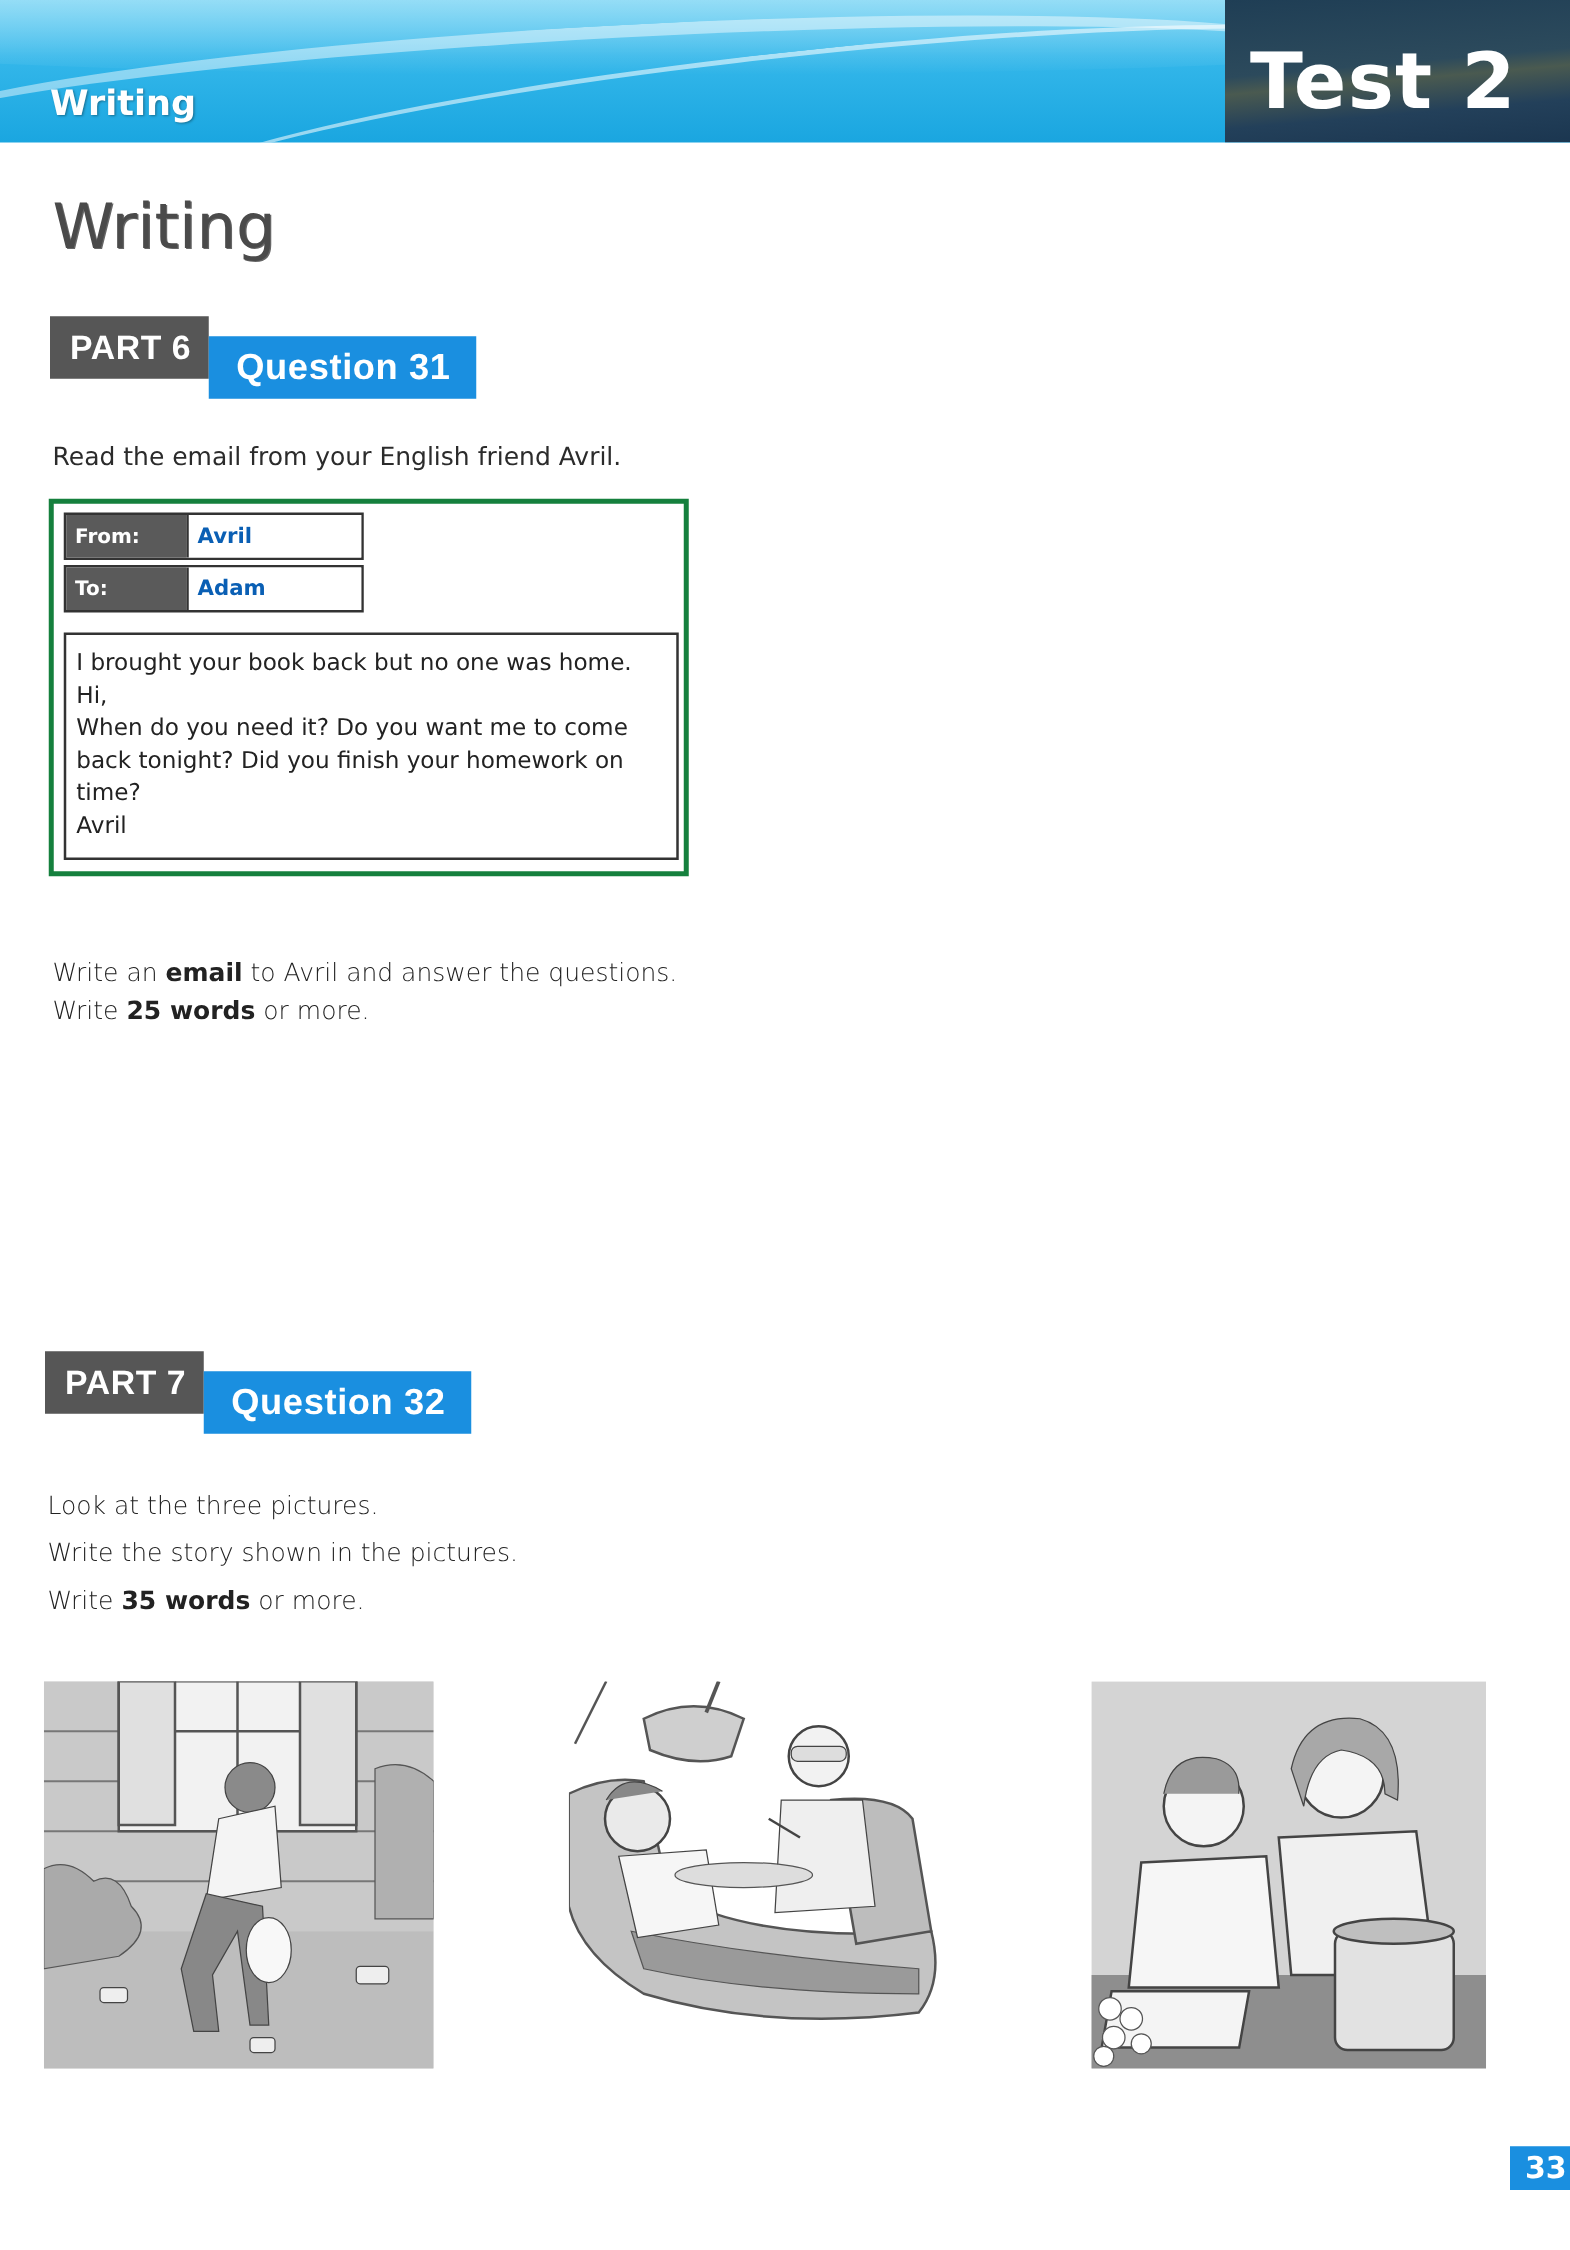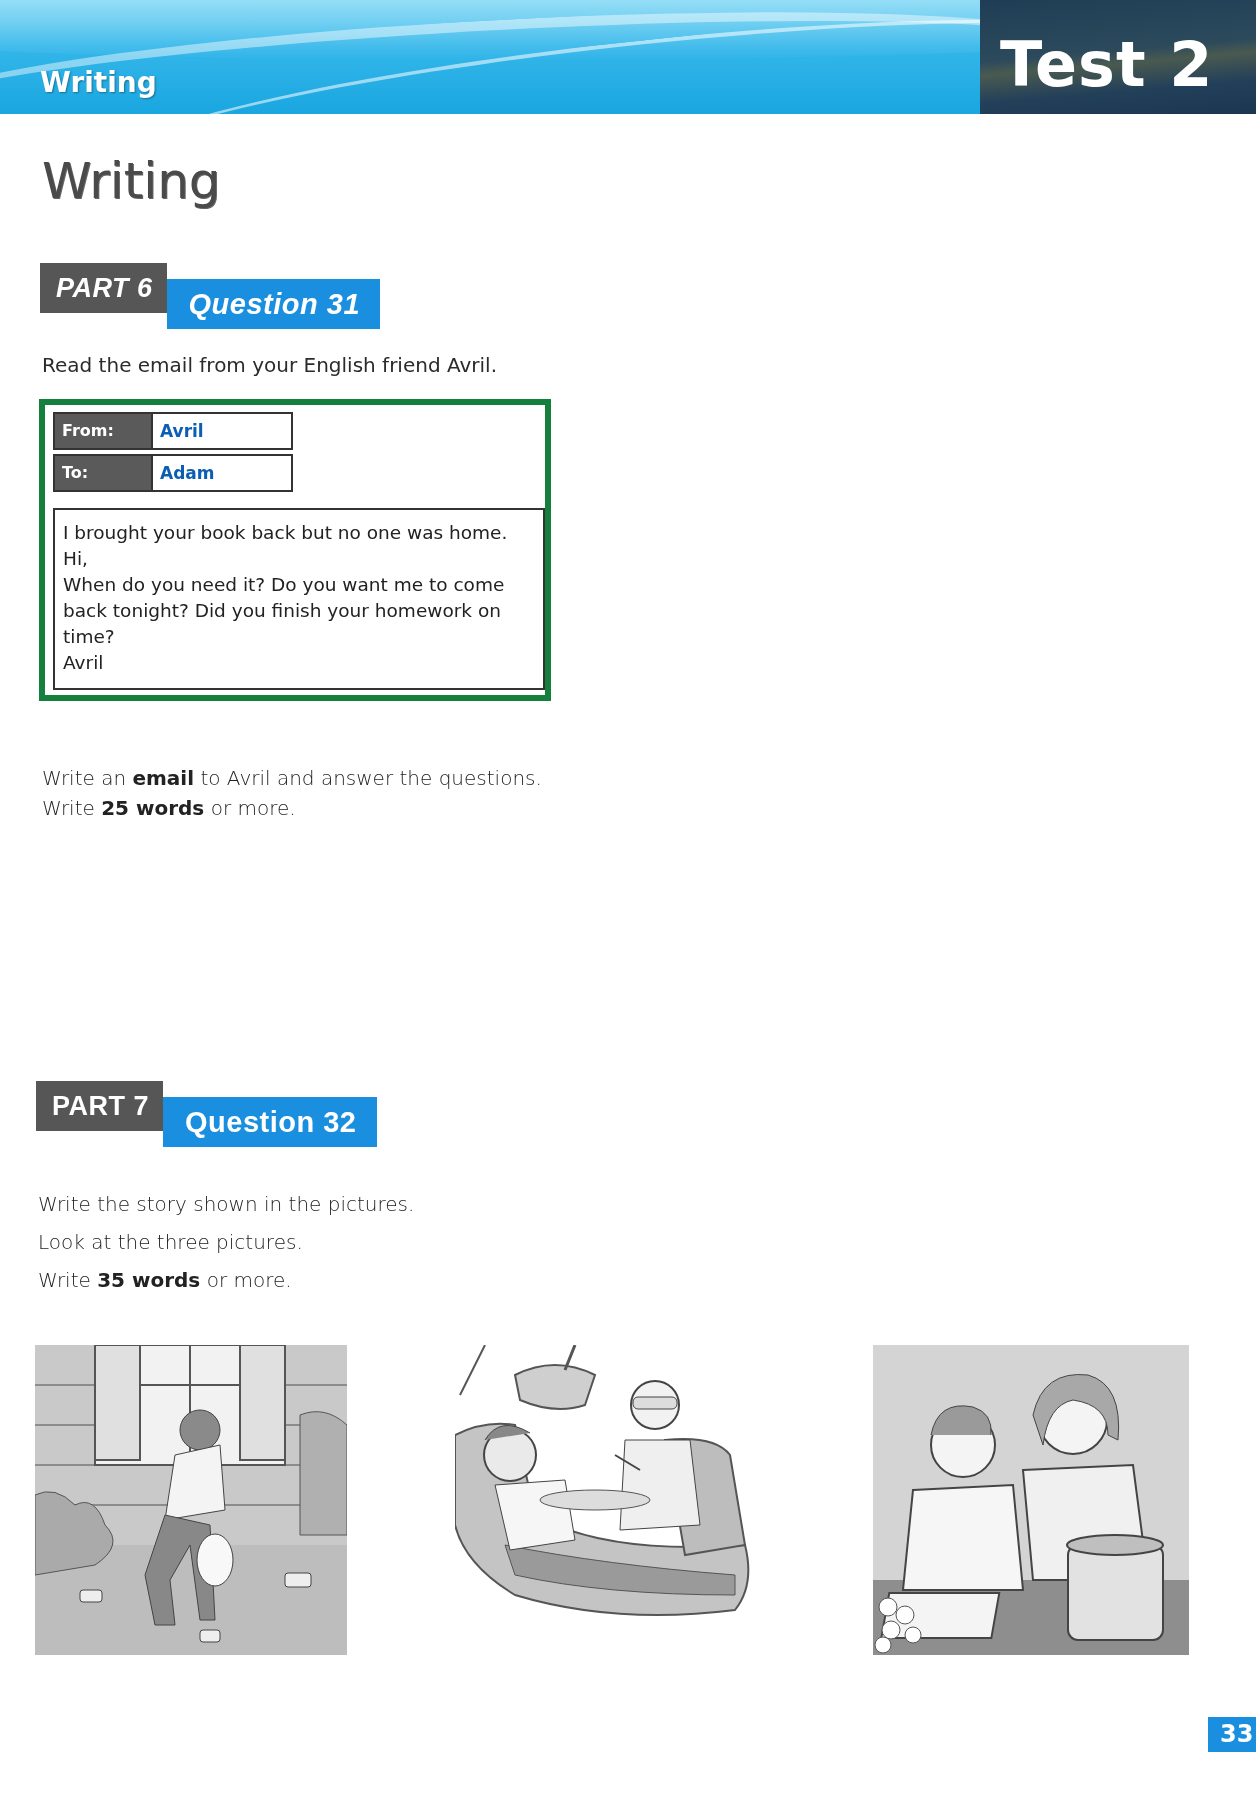--- a/index.html
+++ b/index.html
@@ -67,21 +67,21 @@
   }
   .instr-hand {
     position: absolute; font-family: "DejaVu Sans", sans-serif;
     font-size: 20px; color: #222; line-height: 30px; font-weight: 300;
   }
   .instr-hand b { font-weight: bold; }
 
   
   .email-box {
     position: absolute; left: 39px; top: 399px; width: 512px; height: 302px;
-    border: 6px solid #15803d; background: #fff;
+    border: 4px solid #15803d; background: #fff;
   }
   .email-row { position: absolute; left: 8px; width: 240px; height: 38px; display: flex; border: 2px solid #333; }
   .email-row .lbl {
     width: 96px; background: #5a5a5a; color: #fff;
     font-family: "DejaVu Sans", sans-serif; font-weight: bold; font-size: 16px;
     line-height: 34px; padding-left: 7px;
   }
   .email-row .val {
     flex: 1; background: #fff; border-left: 2px solid #333; color: #0a5fb4;
     font-family: "DejaVu Sans", sans-serif; font-weight: bold; font-size: 17px;
@@ -114,21 +114,21 @@
   <div class="swoosh1"></div>
   <div class="swoosh2"></div>
   <div class="banner-section">Writing</div>
   <div class="test-badge">
     <div class="test-badge-label">Test 2</div>
   </div>
 </div>
 
 <h1 class="page-title">Writing</h1>
 
-<div class="part-header" style="left:40px; top:263px;font-style:italic;">
+<div class="part-header" style="left:40px; top:253px;">
   <div class="part-label">PART 6</div>
   <div class="part-question">Question 31</div>
 </div>
 
 <div class="instr-sans" style="left:42px; top:353px;">Read the email from your English friend Avril.</div>
 
 <div class="email-box">
   <div class="email-row" style="top:7px;">
     <div class="lbl">From:</div>
     <div class="val">Avril</div>
@@ -151,22 +151,22 @@
   <div><span>Write an </span><b>email</b><span> to Avril and answer the questions.</span></div>
   <div><span>Write </span><b>25 words</b><span> or more.</span></div>
 </div>
 
 <div class="part-header" style="left:36px; top:1081px;text-align:right;">
   <div class="part-label">PART 7</div>
   <div class="part-question">Question 32</div>
 </div>
 
 <div class="instr-hand" style="left:38px; top:1185px; line-height:38px;">
+  <div>Look at the three pictures.</div>
   <div>Write the story shown in the pictures.</div>
-  <div>Look at the three pictures.</div>
   <div><span>Write </span><b>35 words</b><span> or more.</span></div>
 </div>
 
 <div class="pic" style="left:35px; top:1345px;">
   <svg viewBox="0 0 312 310">
     <rect width="312" height="310" fill="#d6d6d6"></rect>
     <rect x="0" y="0" width="312" height="200" fill="#c9c9c9"></rect>
     <g stroke="#777" stroke-width="1.5">
       <line x1="0" y1="40" x2="312" y2="40"></line>
         <line x1="0" y1="80" x2="312" y2="80"></line>

